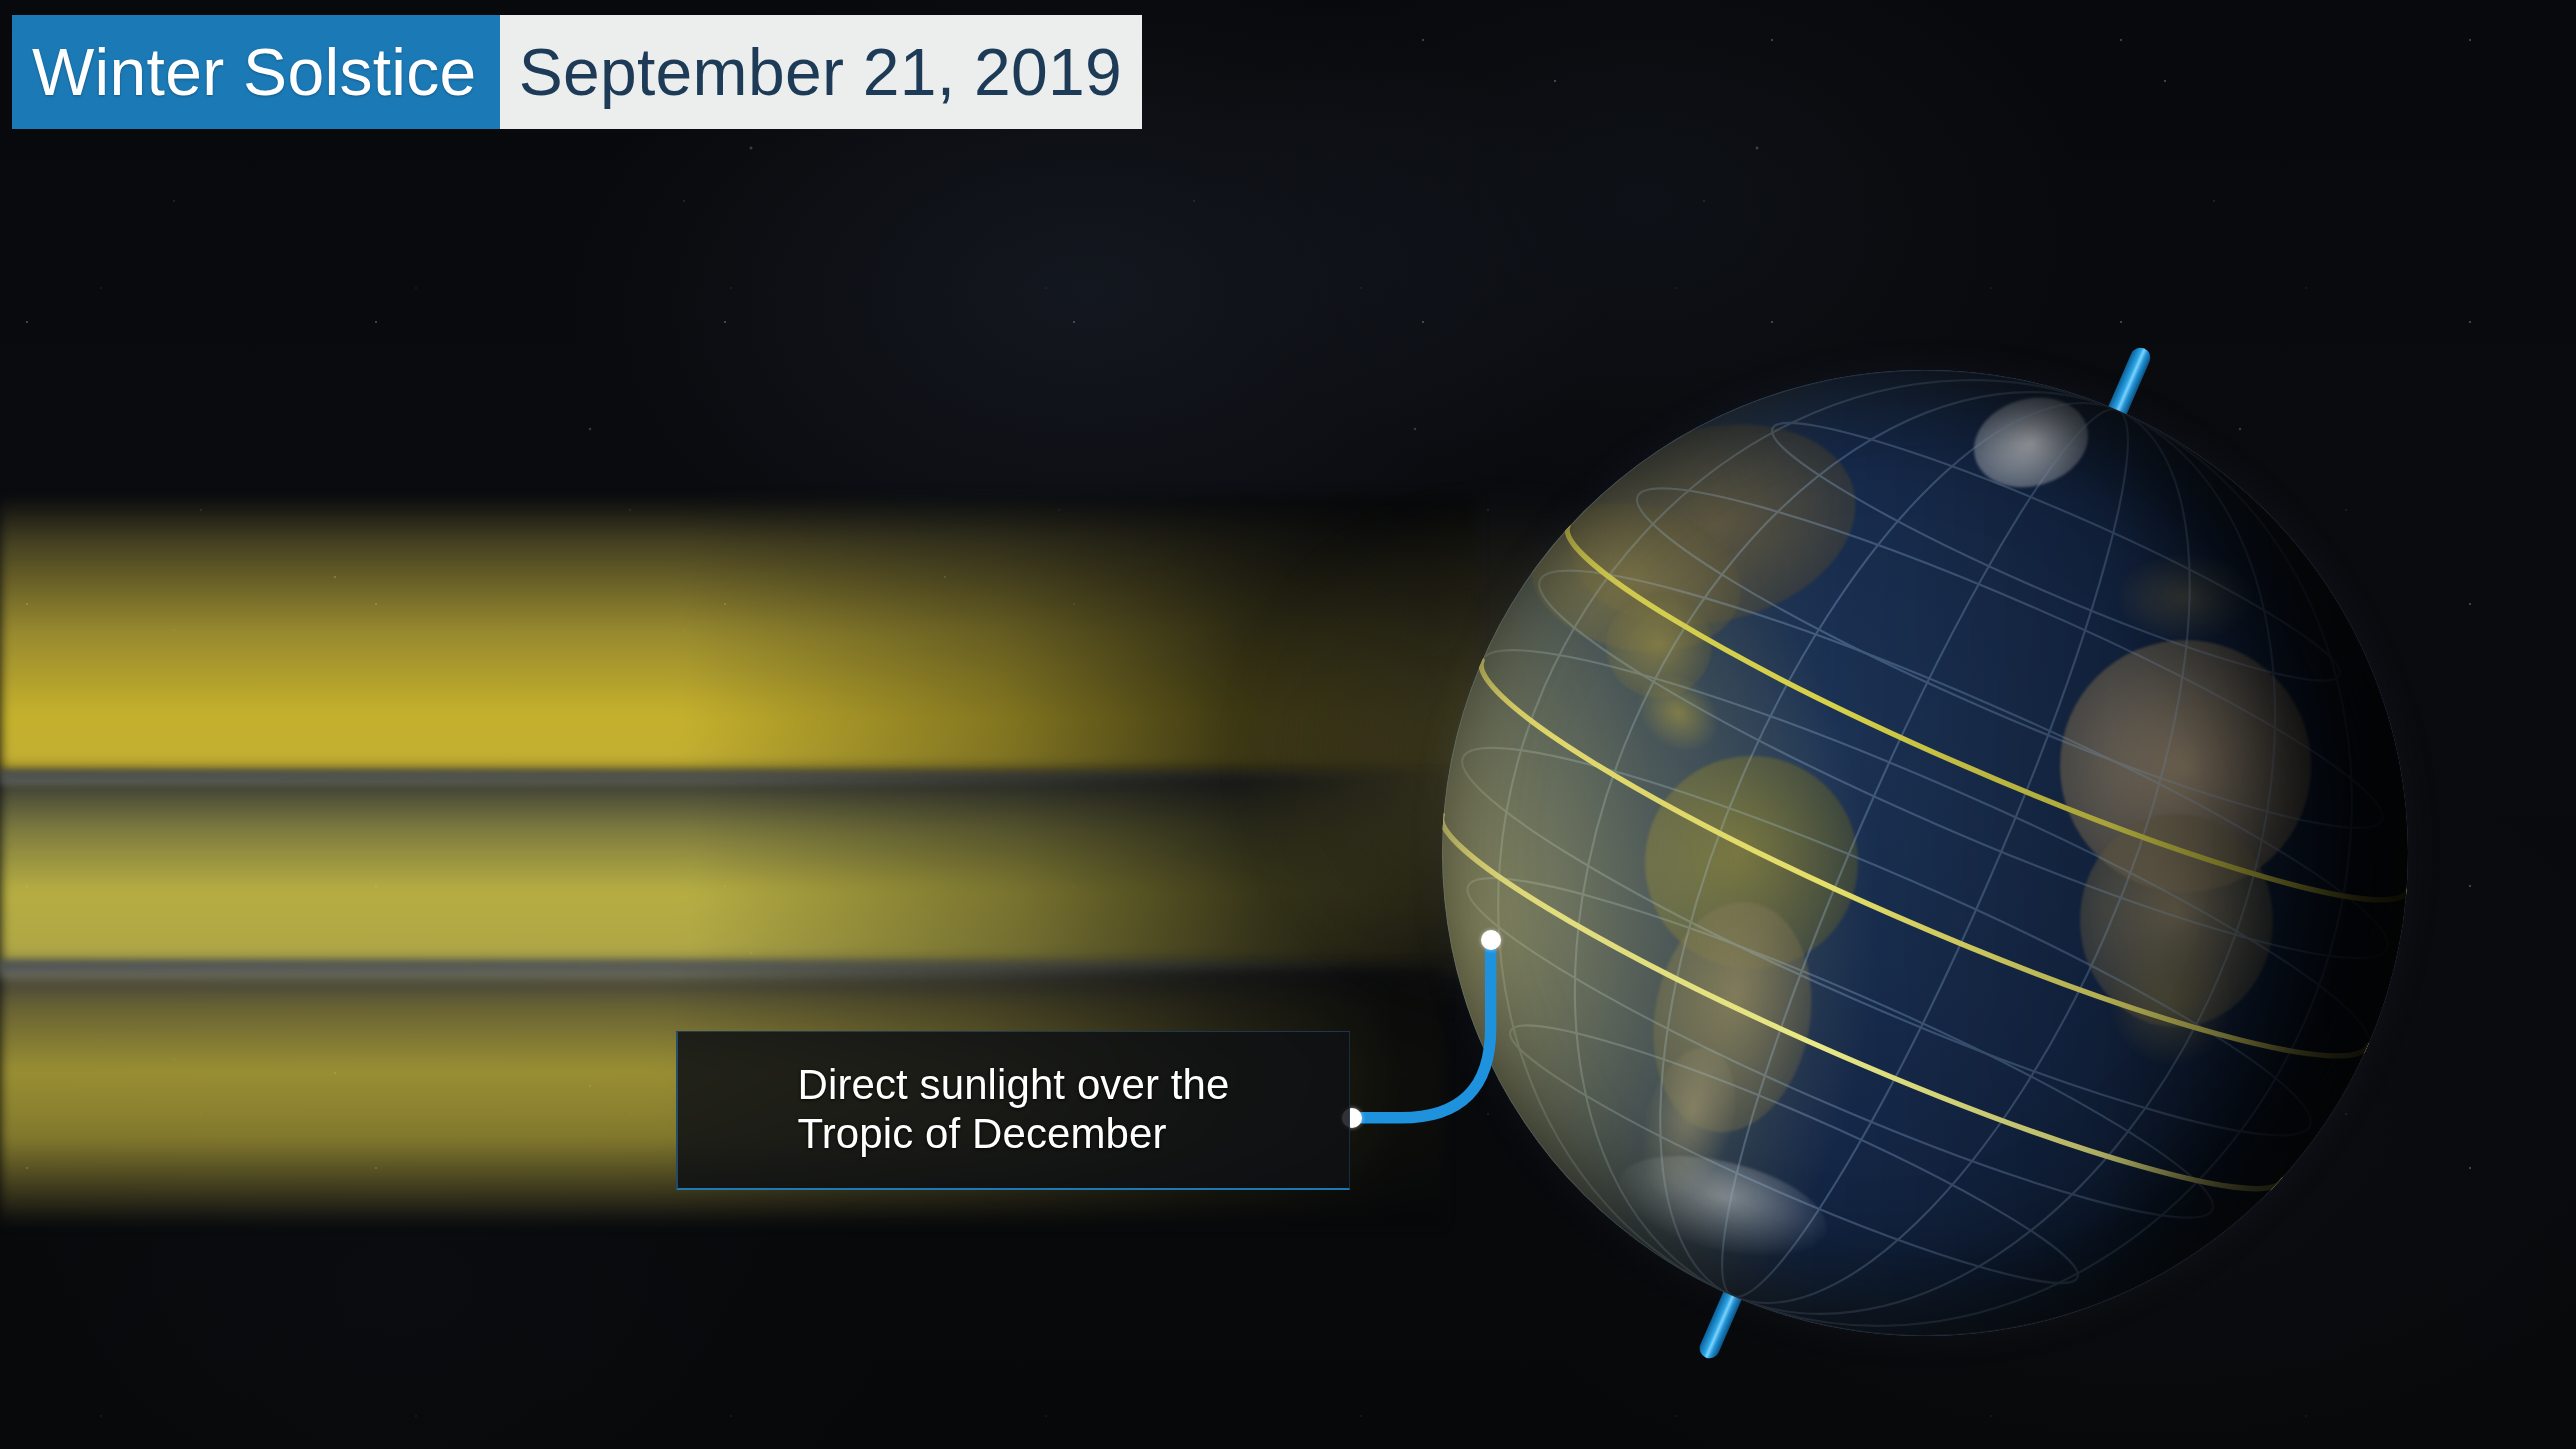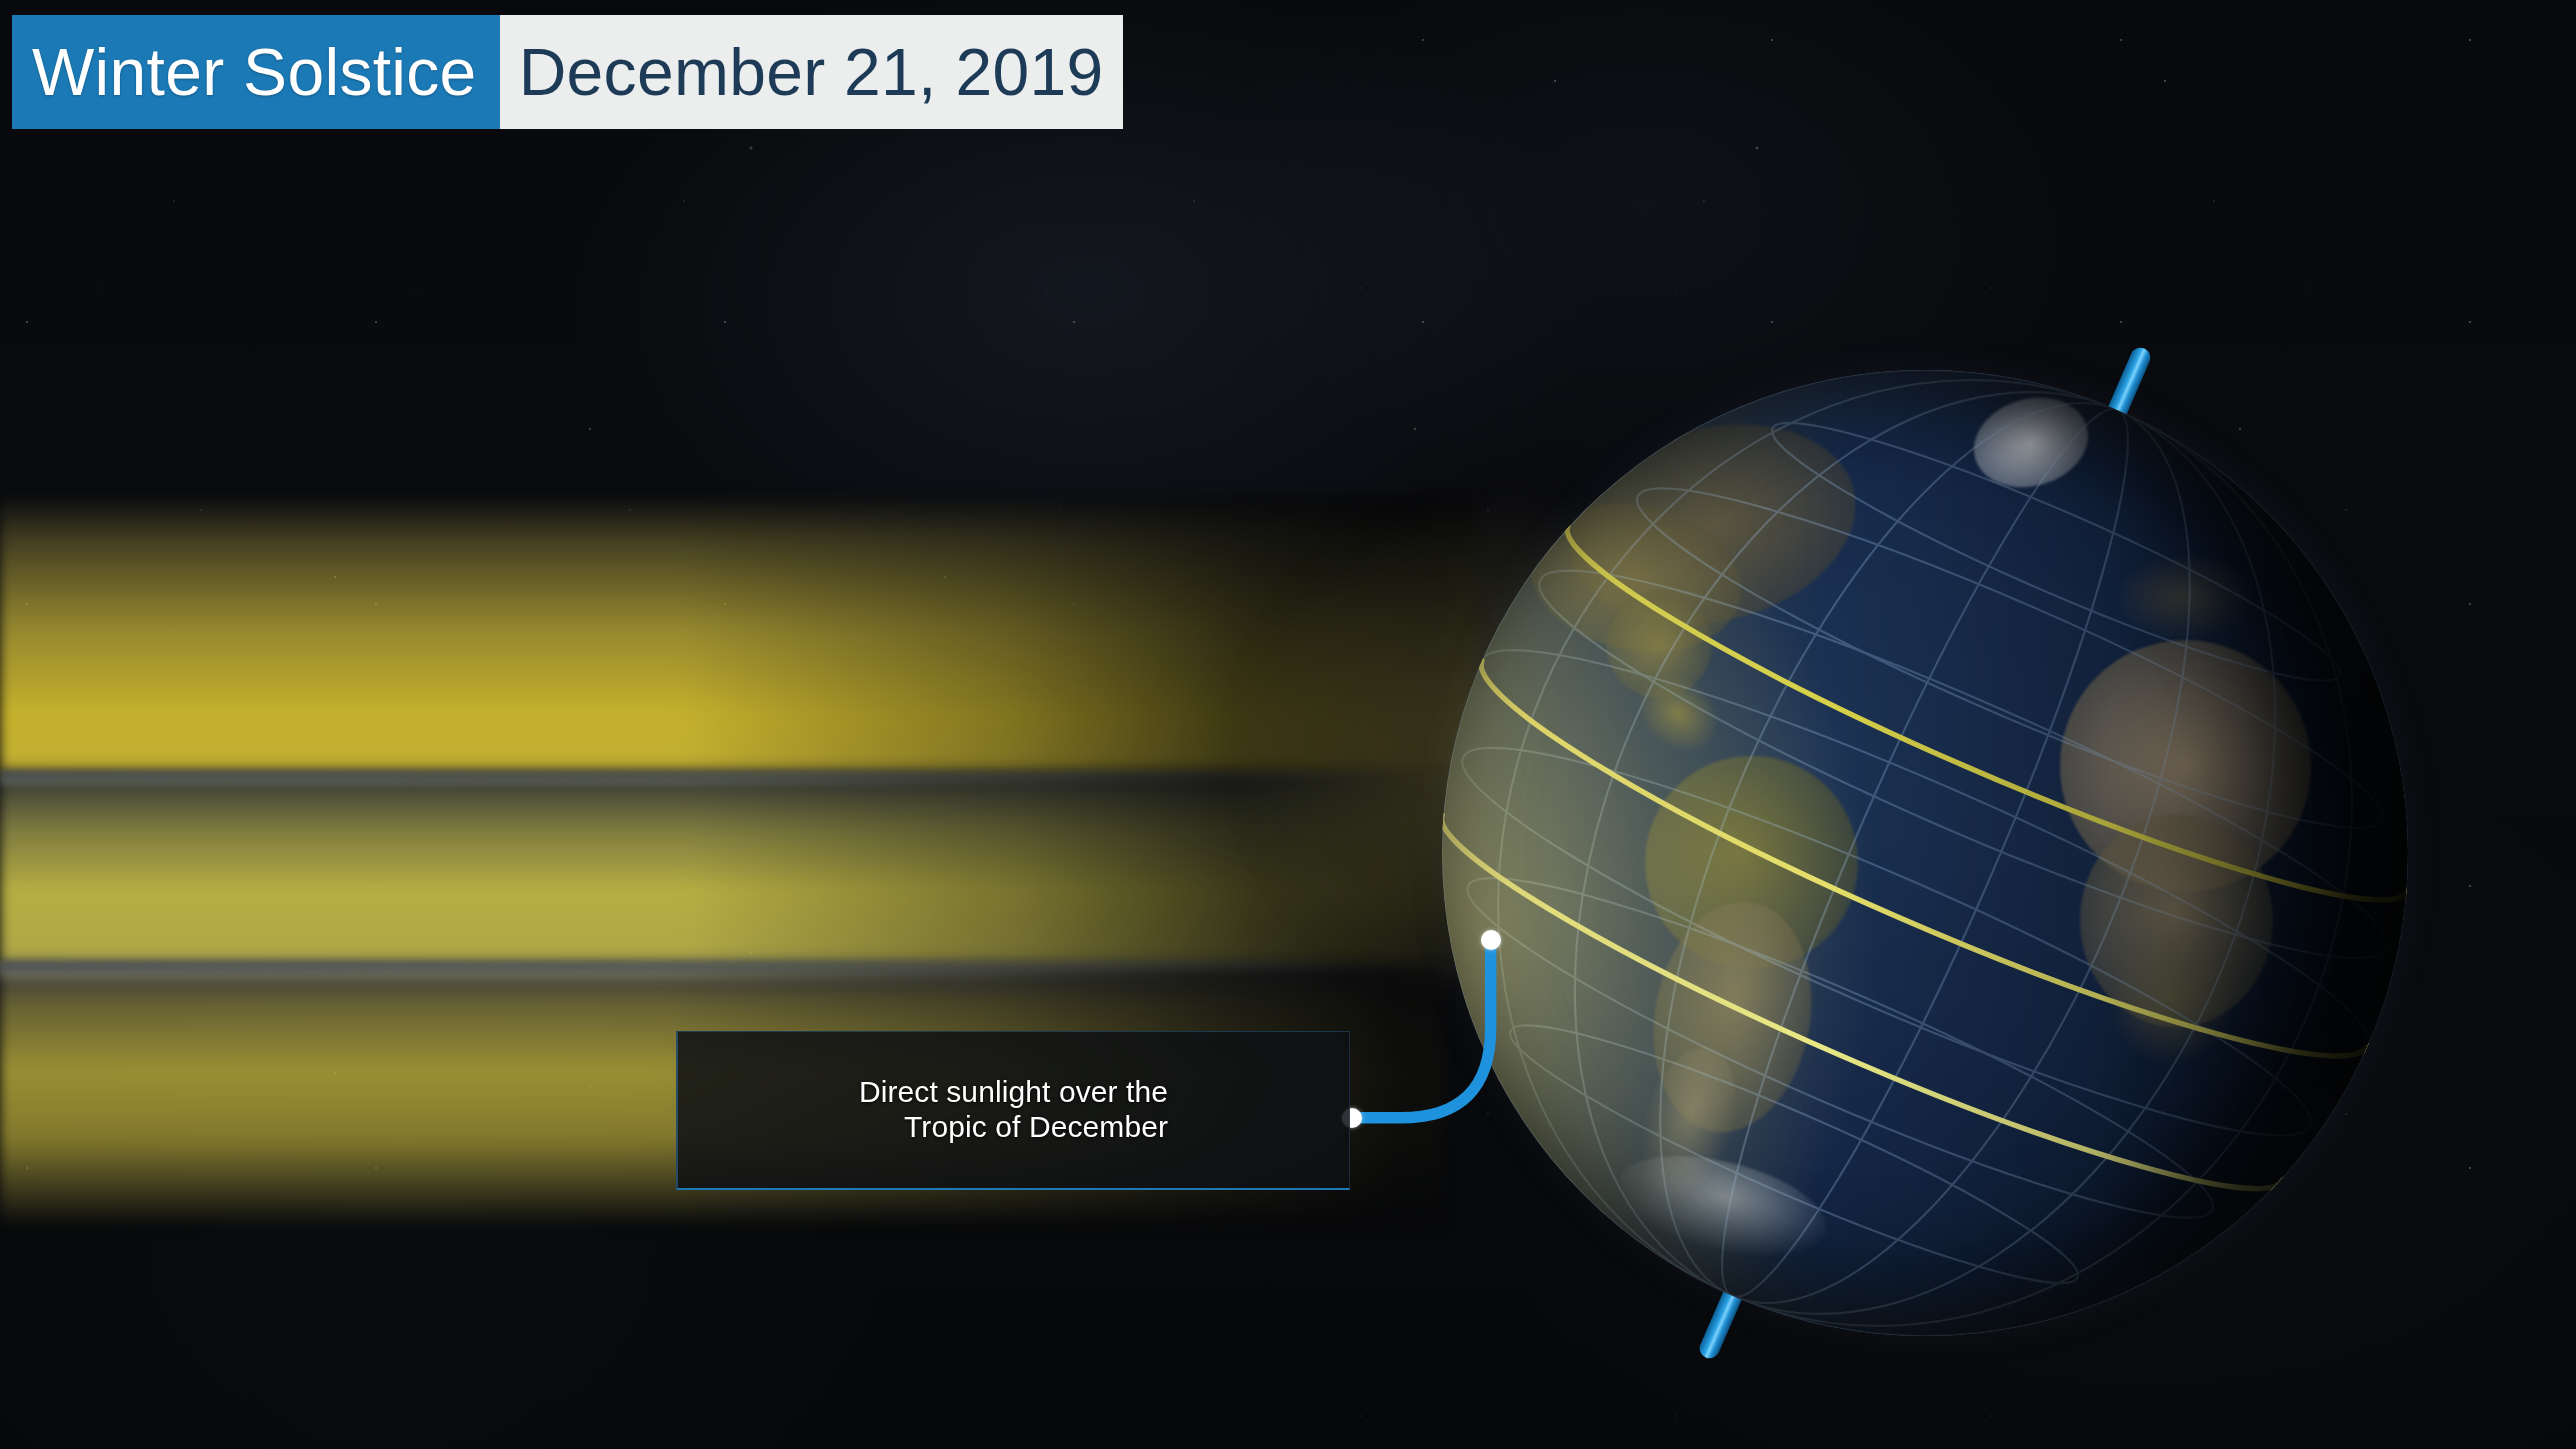--- a/index.html
+++ b/index.html
@@ -178,21 +178,21 @@
     position:absolute;left:676px;top:1031px;width:674px;height:159px;
     background:rgba(14,16,20,.86);
     border-left:2px solid rgba(46,116,168,.55);
     border-top:1.3px solid rgba(46,116,168,.40);
     border-right:1.3px solid rgba(46,116,168,.30);
     border-bottom:2.7px solid rgba(33,139,208,.85);
     box-sizing:border-box;
     display:flex;align-items:center;justify-content:center;
   }
   .callout .txt{
-    color:#ffffff;font-size:30px;line-height:1.16;text-align:right;
+    color:#ffffff;font-size:42px;line-height:1.16;text-align:left;
     letter-spacing:0.1px;text-shadow:0 1.3px 3.4px rgba(0,0,0,.9);
     padding:0 17.4px;
   }
   .callout .txt .l2{display:block;}
 
   
   .header{position:absolute;left:12px;top:14.8px;display:flex;align-items:stretch;height:114px;justify-content:space-between;}
   .header .chip{
     background:#1b7ab6;color:#ffffff;
     display:flex;align-items:center;
@@ -297,17 +297,17 @@
 
   <div class="callout">
     <div class="txt">
       <span>Direct sunlight over the</span>
       <span class="l2">Tropic of December</span>
     </div>
   </div>
 
   <div class="header">
     <div class="chip">Winter Solstice</div>
-    <div class="datebox">December 21, 2019</div>
+    <div class="datebox">September 21, 2019</div>
   </div>
 
 </div>
 
 
 </body></html>

